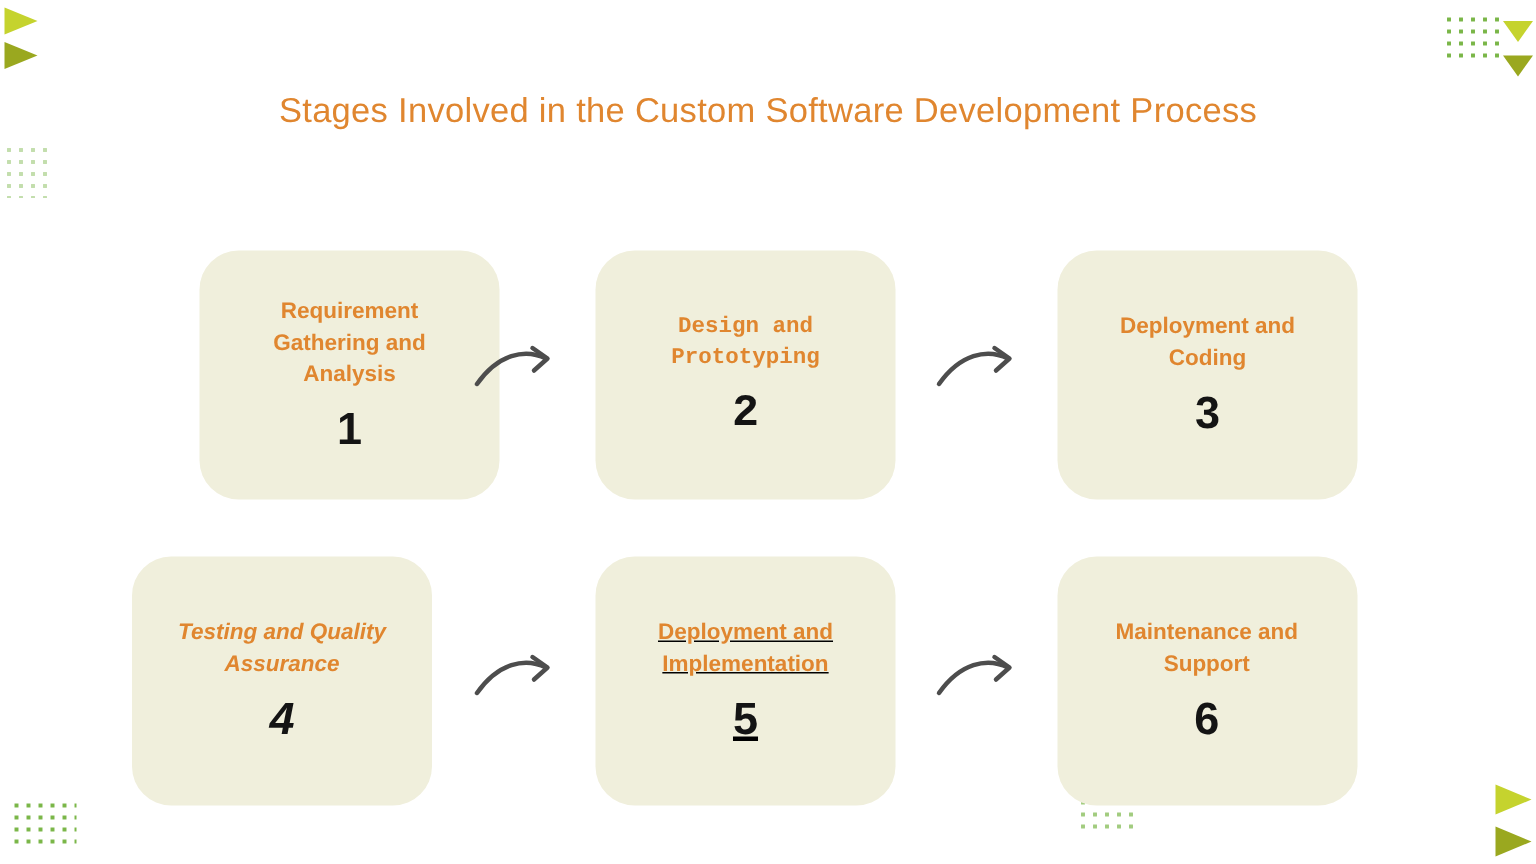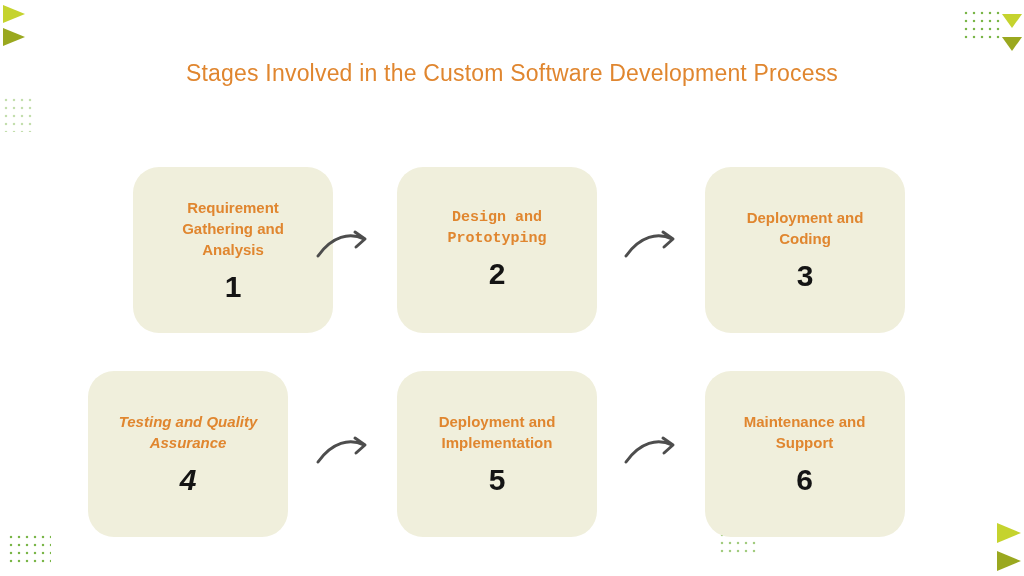--- a/index.html
+++ b/index.html
@@ -50,21 +50,21 @@
     margin-top: 10px;
     color: #141414;
     font-size: 30px;
     font-weight: 600;
   }
 
   .card.c1 { left: 93px;  top: 167px; margin-left: 40px; }
   .card.c2 { left: 397px; top: 167px; font-family: Liberation Mono, monospace; }
   .card.c3 { left: 705px; top: 167px; }
   .card.c4 { left: 88px;  top: 371px; font-style: italic; }
-  .card.c5 { left: 397px; top: 371px; }
+  .card.c5 { left: 397px; top: 371px; text-decoration: underline; }
   .card.c6 { left: 705px; top: 371px; padding-left: 19px; }
 
   .arrow { position: absolute; width: 62px; height: 42px; }
   .arrow.a1 { left: 312px; top: 226px; }
   .arrow.a2 { left: 620px; top: 226px; }
   .arrow.a3 { left: 312px; top: 432px; }
   .arrow.a4 { left: 620px; top: 432px; }
 
   
   .dots {

